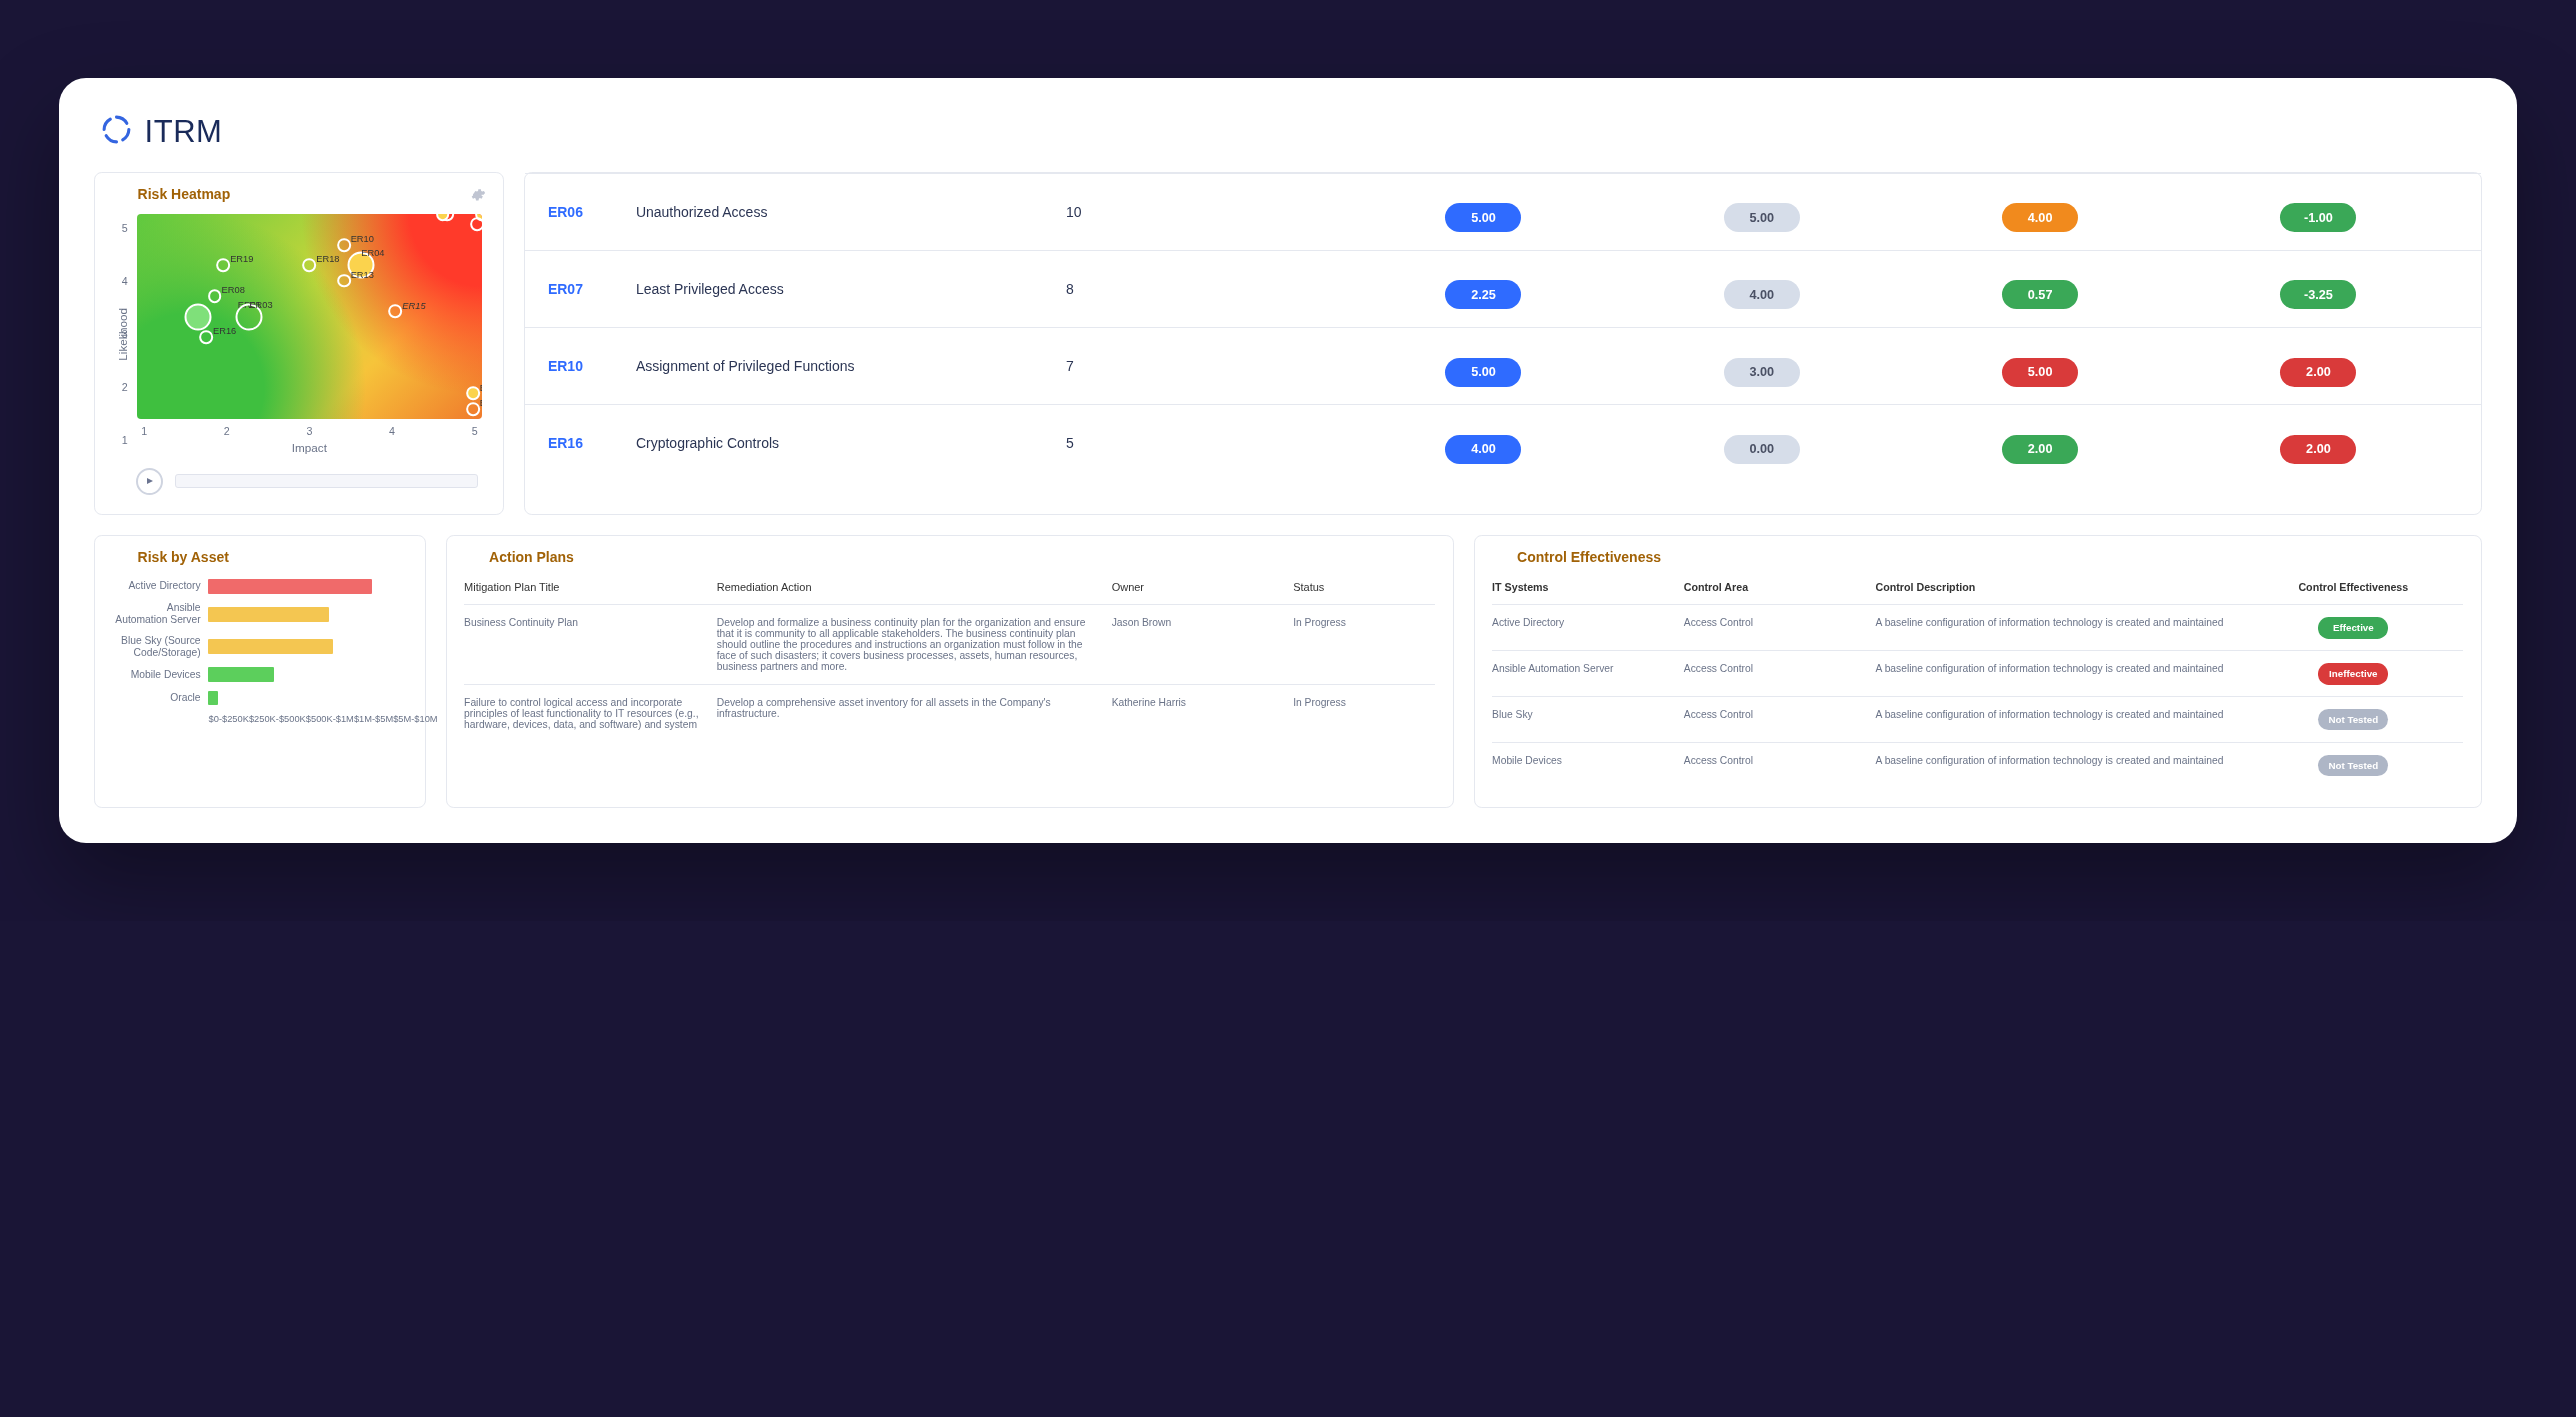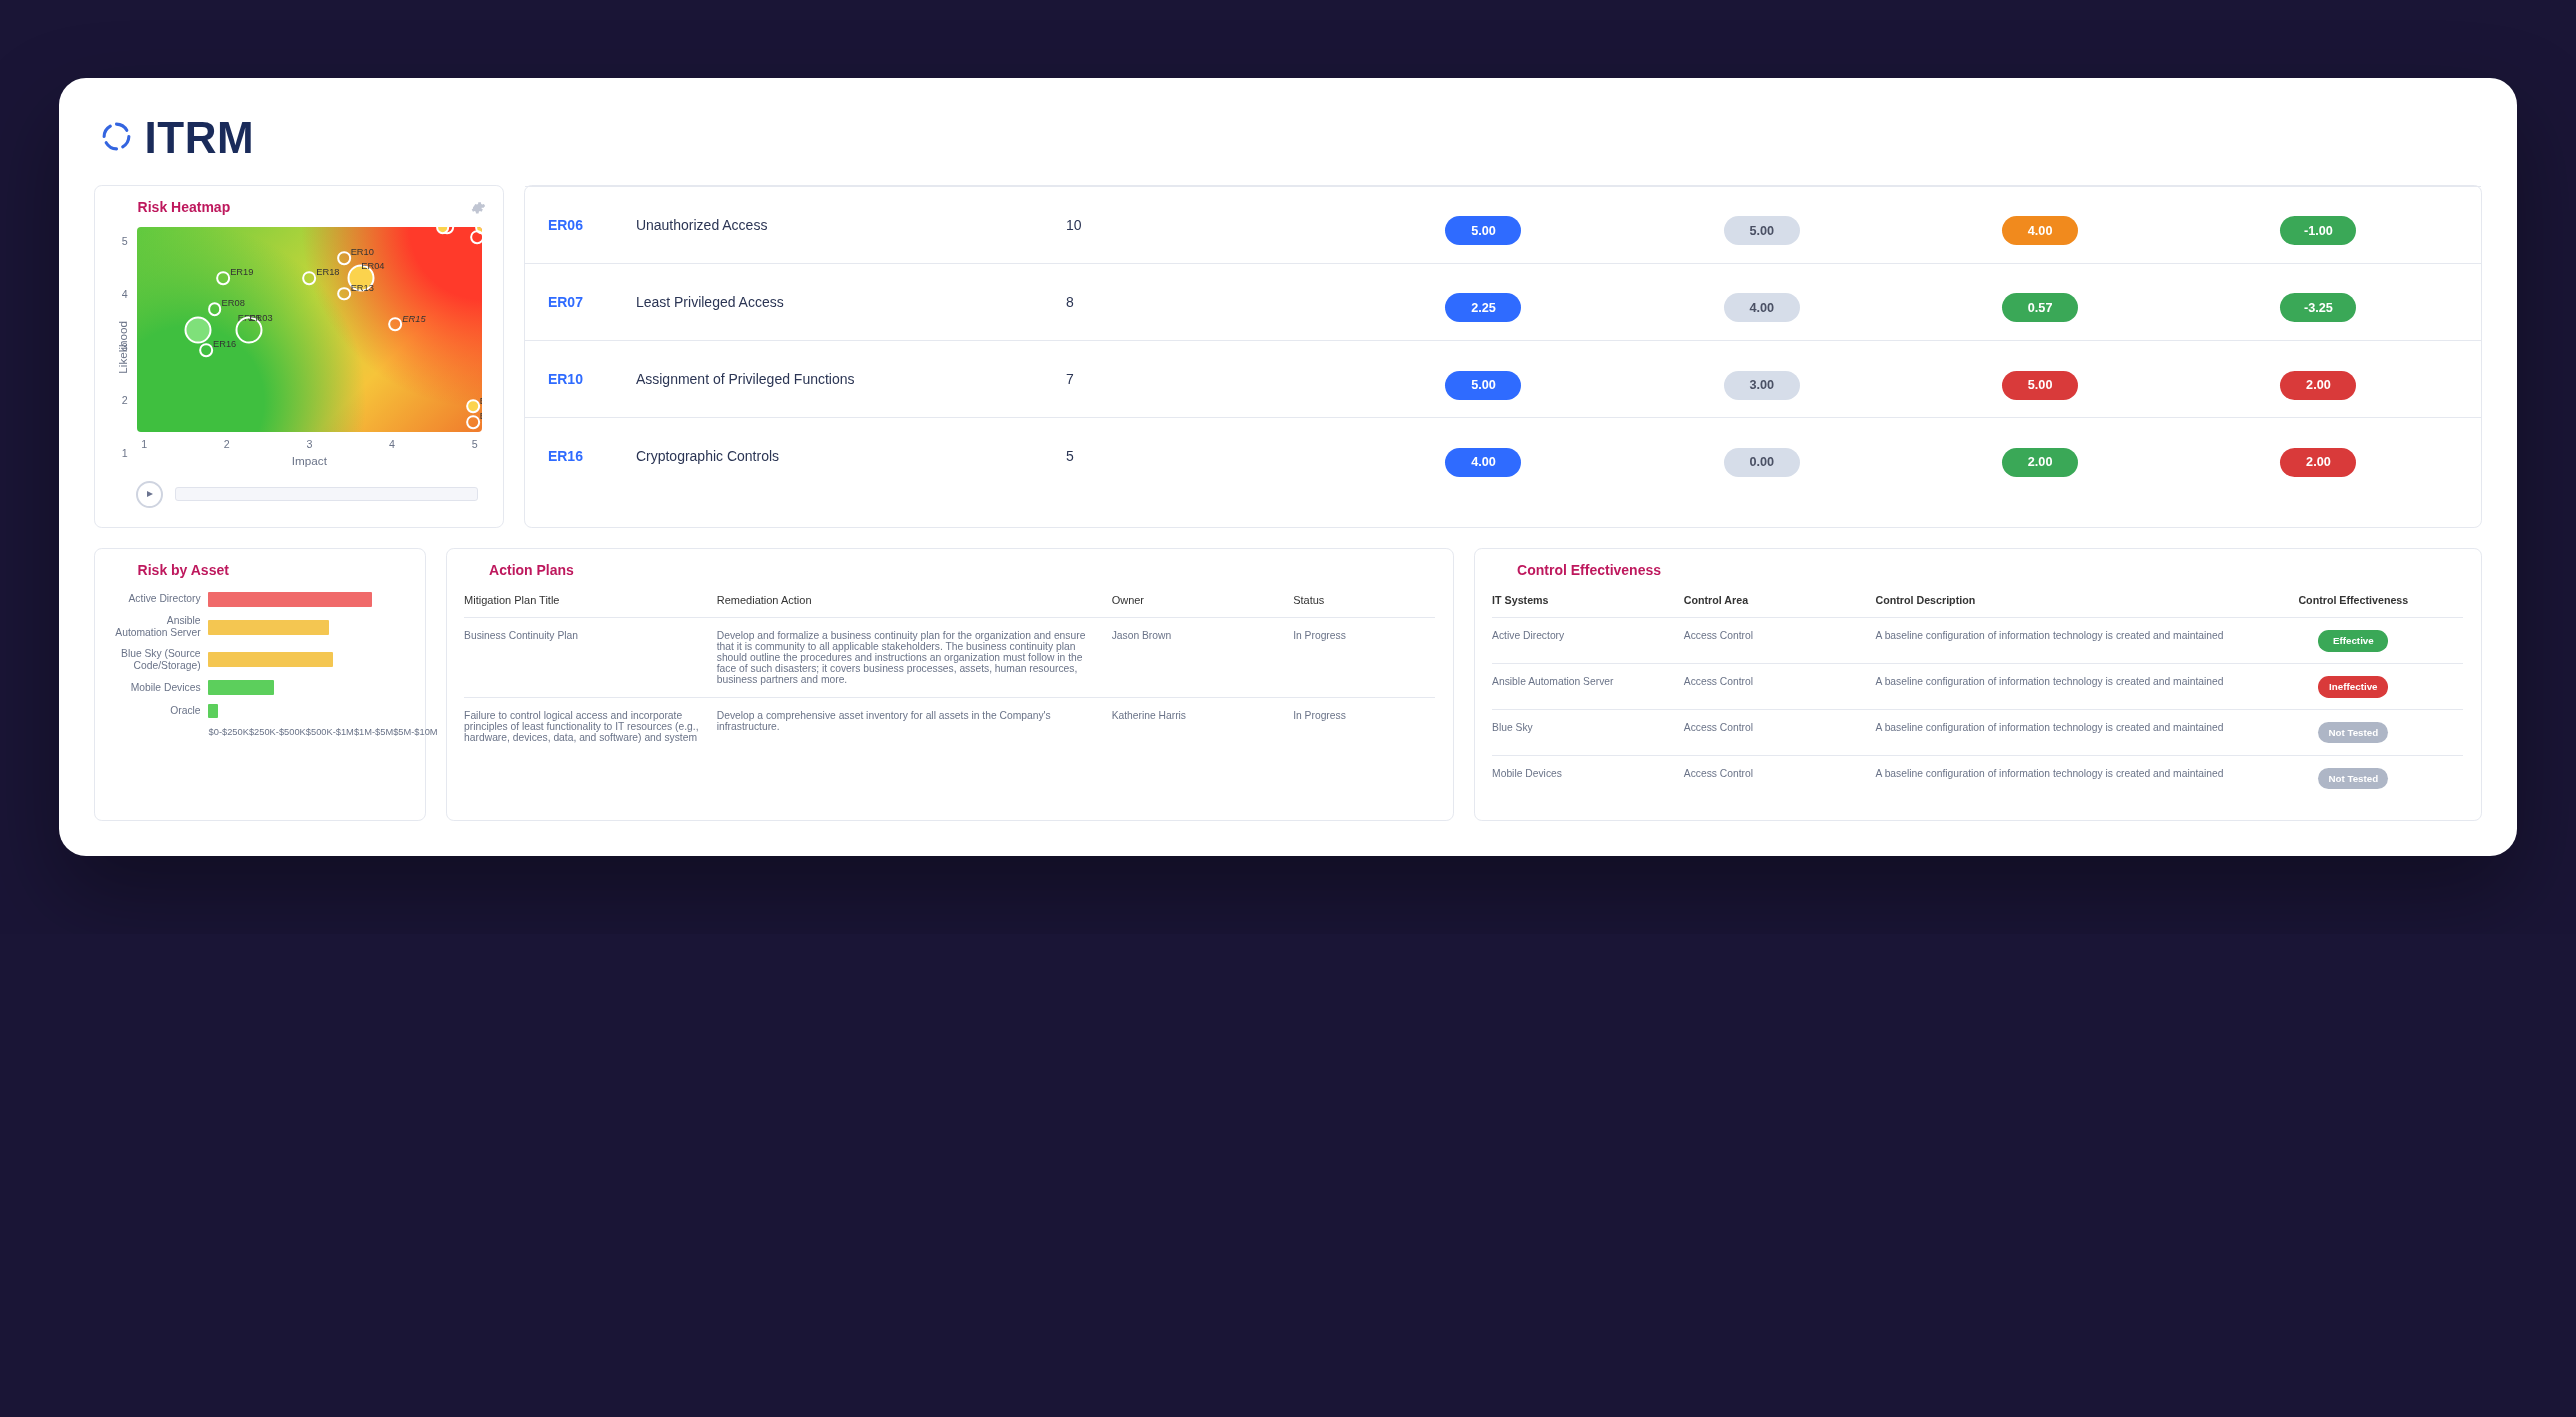--- a/index.html
+++ b/index.html
@@ -24,31 +24,31 @@
   }
   .window{
     background:#fff;
     border-radius:27px;
     box-shadow:0 39px 88px rgba(0,0,0,.35);
     width:100%;
     padding:25.4px 35px 35px;
   }
   .brand{display:flex;align-items:center;gap:11.7px;margin:9.8px 0 21.5px 5.9px;}
   .brand svg{width:33px;height:33px;}
-  .brand-name{font-size:44px;font-weight:700;color:var(--navy);letter-spacing:0.5px;}
+  .brand-name{font-size:31px;font-weight:400;color:var(--navy);letter-spacing:0.5px;}
   .grid{
     display:grid;
     grid-template-columns:410px 1fr;
     grid-template-rows:auto auto;
     gap:19.5px;
   }
   .card{background:var(--card);border:1px solid var(--border);border-radius:7.8px;}
   .card-pad{padding:13.7px 17.6px 19.5px;}
   .card-title-row{display:flex;justify-content:space-between;align-items:center;}
-  .card-title{font-size:14px;font-weight:700;color:#be185d;margin:0 0 3.9px;padding-left:25px;}
+  .card-title{font-size:14px;font-weight:700;color:#a16207;margin:0 0 3.9px;padding-left:25px;}
   
   .threats{grid-column:2;grid-row:1;}
   .t-head,.t-row{display:grid;grid-template-columns:88px 1.7fr 1.1fr 1.1fr 1.1fr 1.1fr 1.1fr;align-items:center;padding:17.6px 23.4px;}
   .t-head{color:var(--text-dark);font-size:14px;font-weight:600;}
   .t-row{border-top:1px solid var(--border);font-size:14px;color:var(--text-dark);}
   .uid{color:var(--blue);font-weight:600;}
   .threat-name{color:var(--text-dark);}
   .pill{display:inline-flex;align-items:center;justify-content:center;min-width:76px;height:29px;border-radius:15.6px;color:#fff;font-size:12.7px;font-weight:600;}
   .pill.grey{background:var(--pill-grey);color:#4a5064;}
   .pill.blue{background:var(--blue);}

